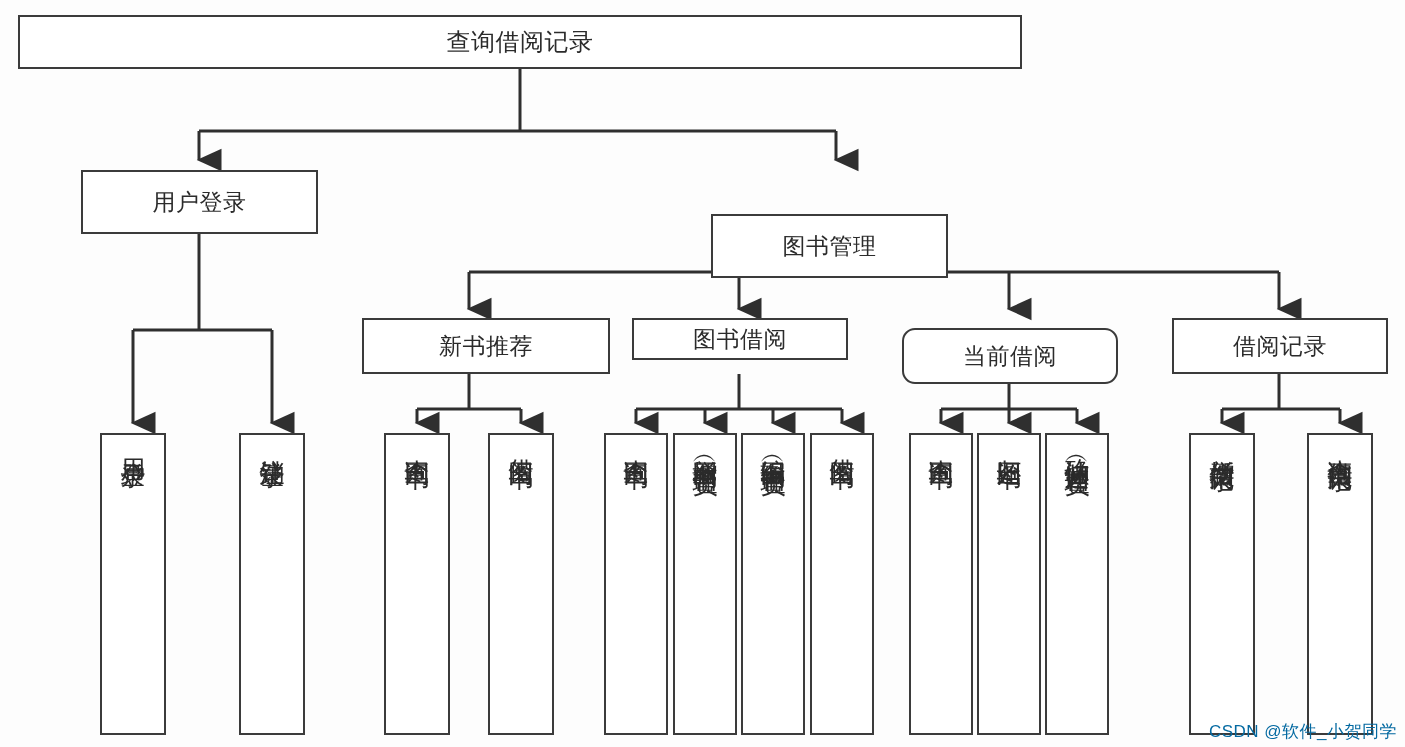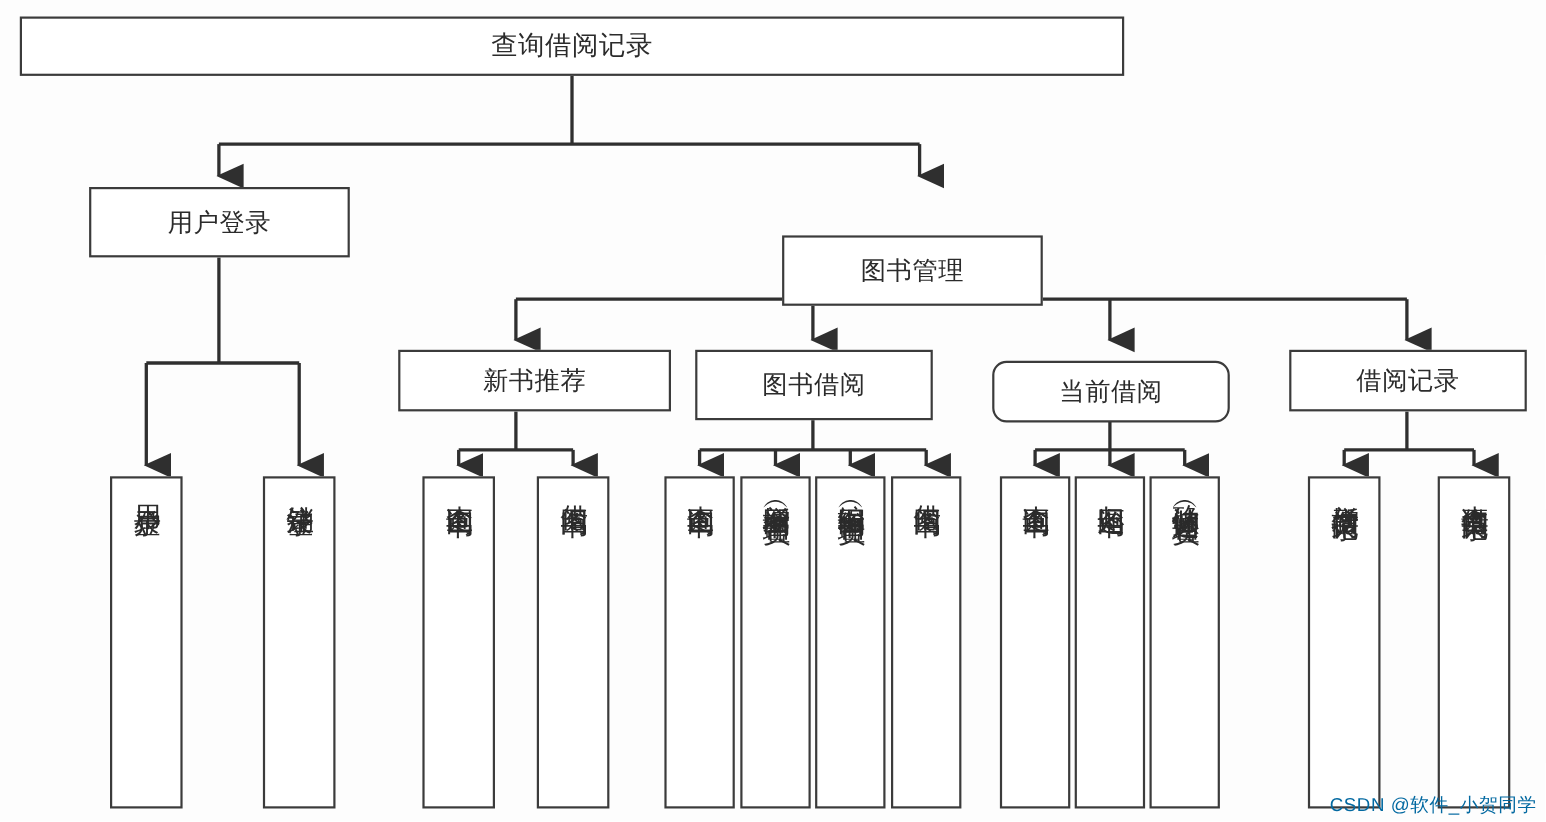--- a/index.html
+++ b/index.html
@@ -141,21 +141,21 @@
   </div>
 
   <div class="node horiz" style="left:711px; top:170px; width:237px; height:64px;margin-top:44px;">
     <span class="label">图书管理</span>
   </div>
 
   <div class="node horiz" style="left:362px; top:318px; width:248px; height:56px;">
     <span class="label">新书推荐</span>
   </div>
 
-  <div class="node horiz" style="left:632px; top:318px; width:216px; height:64px;font-family:Liberation Serif, serif;">
+  <div class="node horiz" style="left:632px; top:318px; width:216px; height:42px;">
     <span class="label">图书借阅</span>
   </div>
 
   <div class="node horiz" style="left:902px; top:328px; width:216px; height:56px;border-radius:13px;">
     <span class="label">当前借阅</span>
   </div>
 
   <div class="node horiz" style="left:1172px; top:318px; width:216px; height:56px;">
     <span class="label">借阅记录</span>
   </div>

